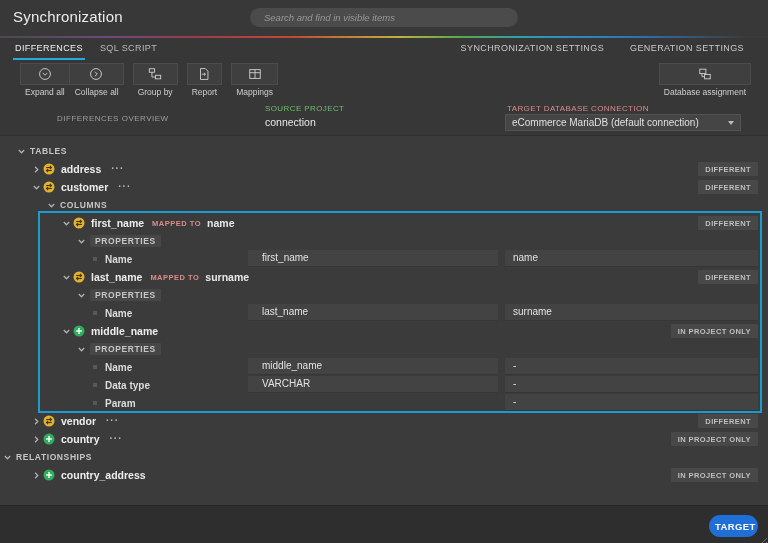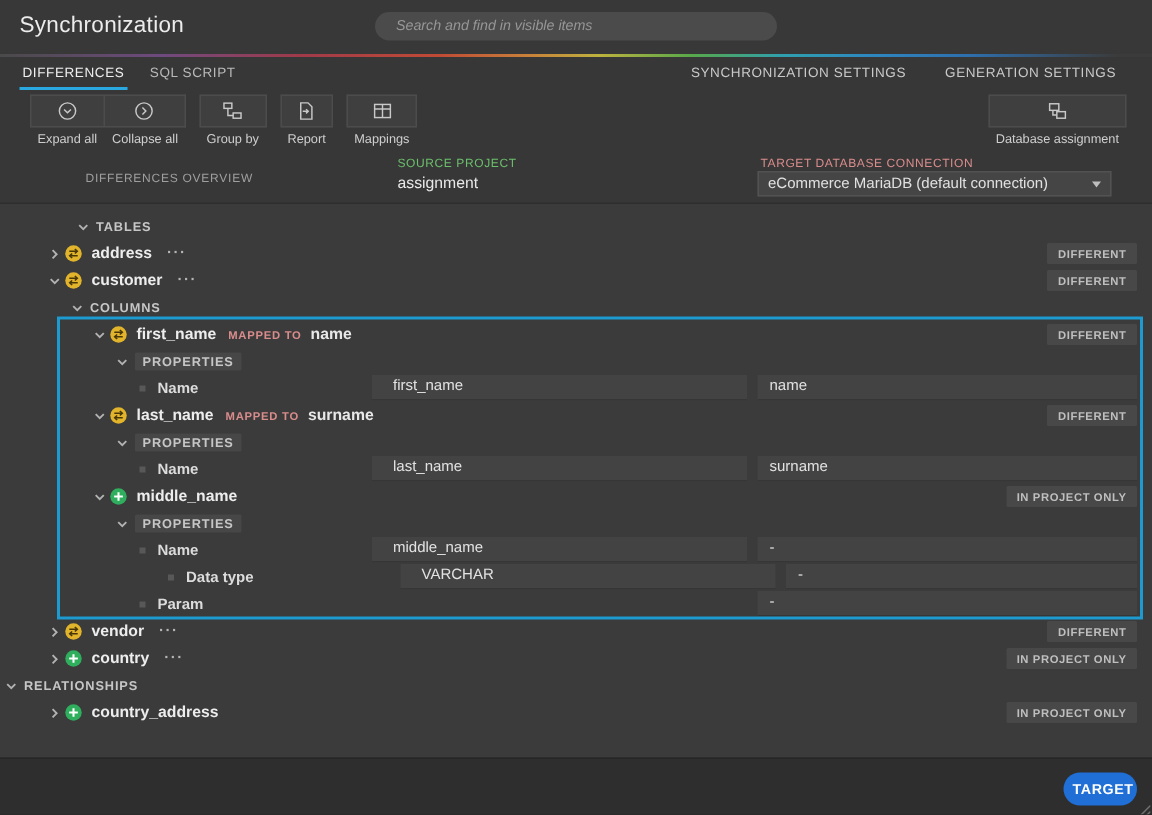--- a/index.html
+++ b/index.html
@@ -164,31 +164,31 @@
             </div>
             <div class="lb">Database assignment</div>
           </div>
         </div>
       </div>
   </div>
 
   <div class="overview">
     <div class="ov-label">DIFFERENCES OVERVIEW</div>
     <div class="ov-src-label">SOURCE PROJECT</div>
-    <div class="ov-src-value">assignment</div>
+    <div class="ov-src-value">connection</div>
     <div class="ov-tgt-label">TARGET DATABASE CONNECTION</div>
     <div class="ov-select">
       <span class="txt">eCommerce MariaDB (default connection)</span>
       <span class="caret"></span>
     </div>
   </div>
 
   <div class="tree">
     <div>
-        <div class="tree-row" style="padding-left: 14px; margin-left: 34px;">
+        <div class="tree-row" style="padding-left: 14px;">
           <span class="chev">
             <svg viewBox="0 0 10 10">
               <polyline points="2,3.4 5,6.4 8,3.4"></polyline>
             </svg>
           </span>
           <span class="sec-label">TABLES</span>
         </div>
         <div class="tree-row" style="padding-left: 29px;">
           <span class="chev">
             <svg viewBox="0 0 10 10">
@@ -334,21 +334,21 @@
             </svg>
           </span>
           <span class="sec-label chip">PROPERTIES</span>
         </div>
         <div class="tree-row" style="padding-left: 89px;">
           <span class="bullet"></span>
           <span class="prop-label">Name</span>
           <span class="cell src">middle_name</span>
           <span class="cell tgt">-</span>
         </div>
-        <div class="tree-row" style="padding-left: 89px; margin-left: 19px;">
+        <div class="tree-row" style="padding-left: 89px;">
           <span class="bullet"></span>
           <span class="prop-label">Data type</span>
           <span class="cell src">VARCHAR</span>
           <span class="cell tgt">-</span>
         </div>
         <div class="tree-row" style="padding-left: 89px; align-items: center;">
           <span class="bullet"></span>
           <span class="prop-label">Param</span>
           <span class="cell tgt">-</span>
         </div>

